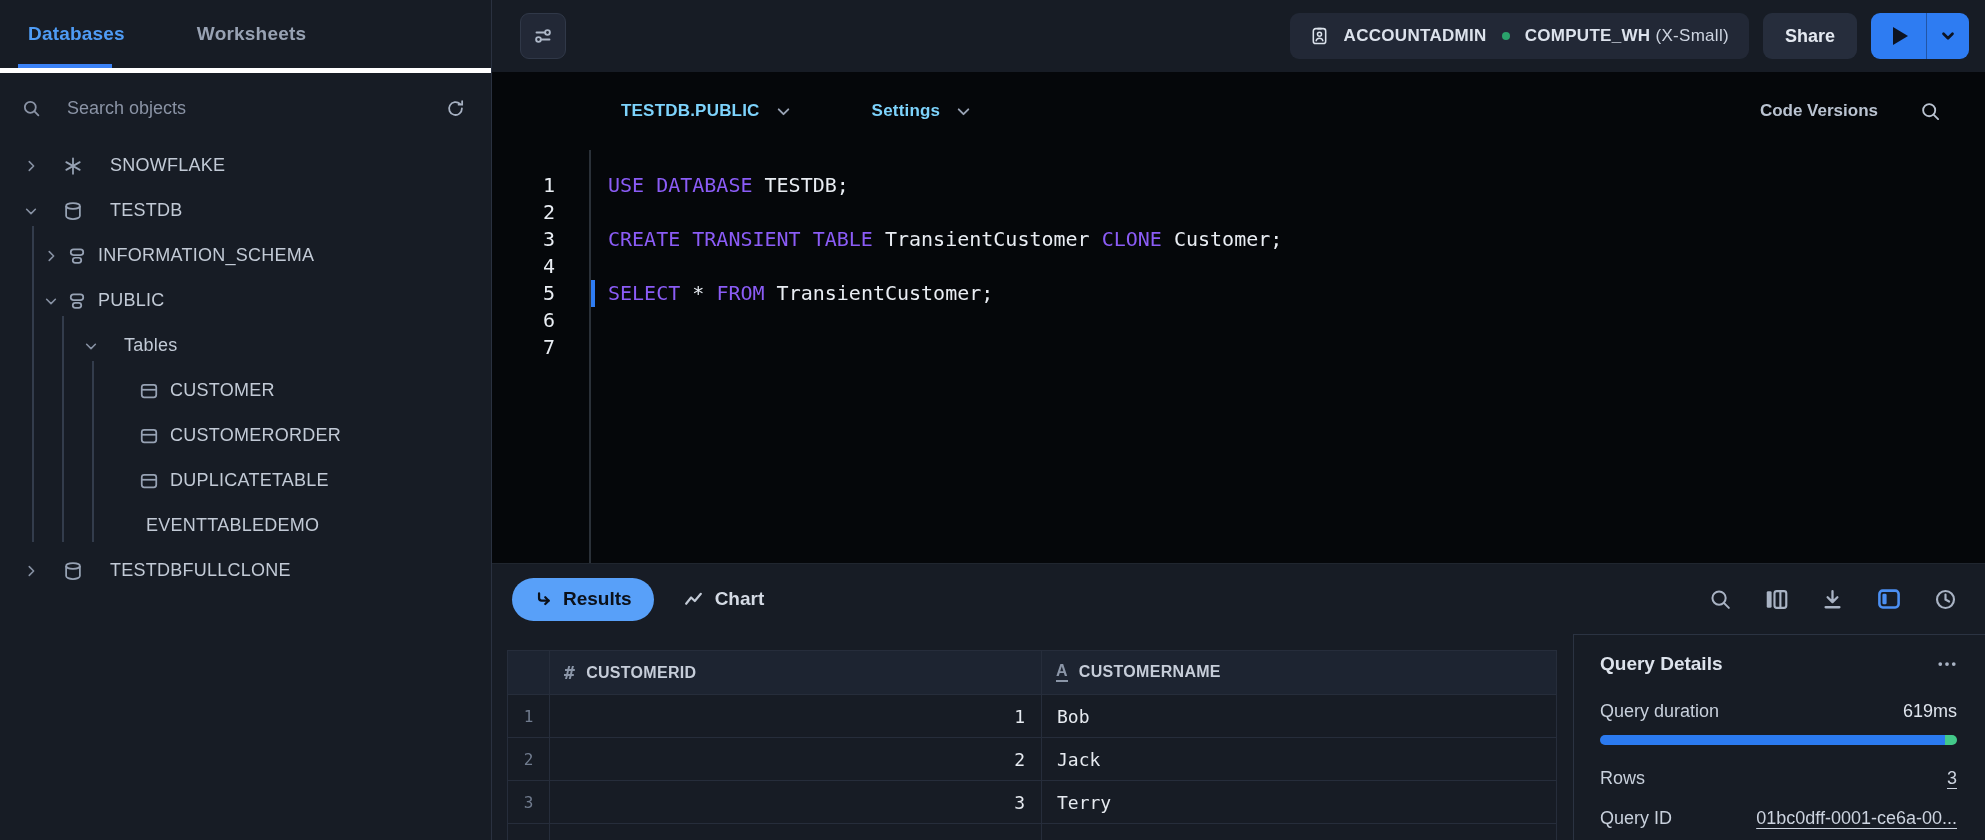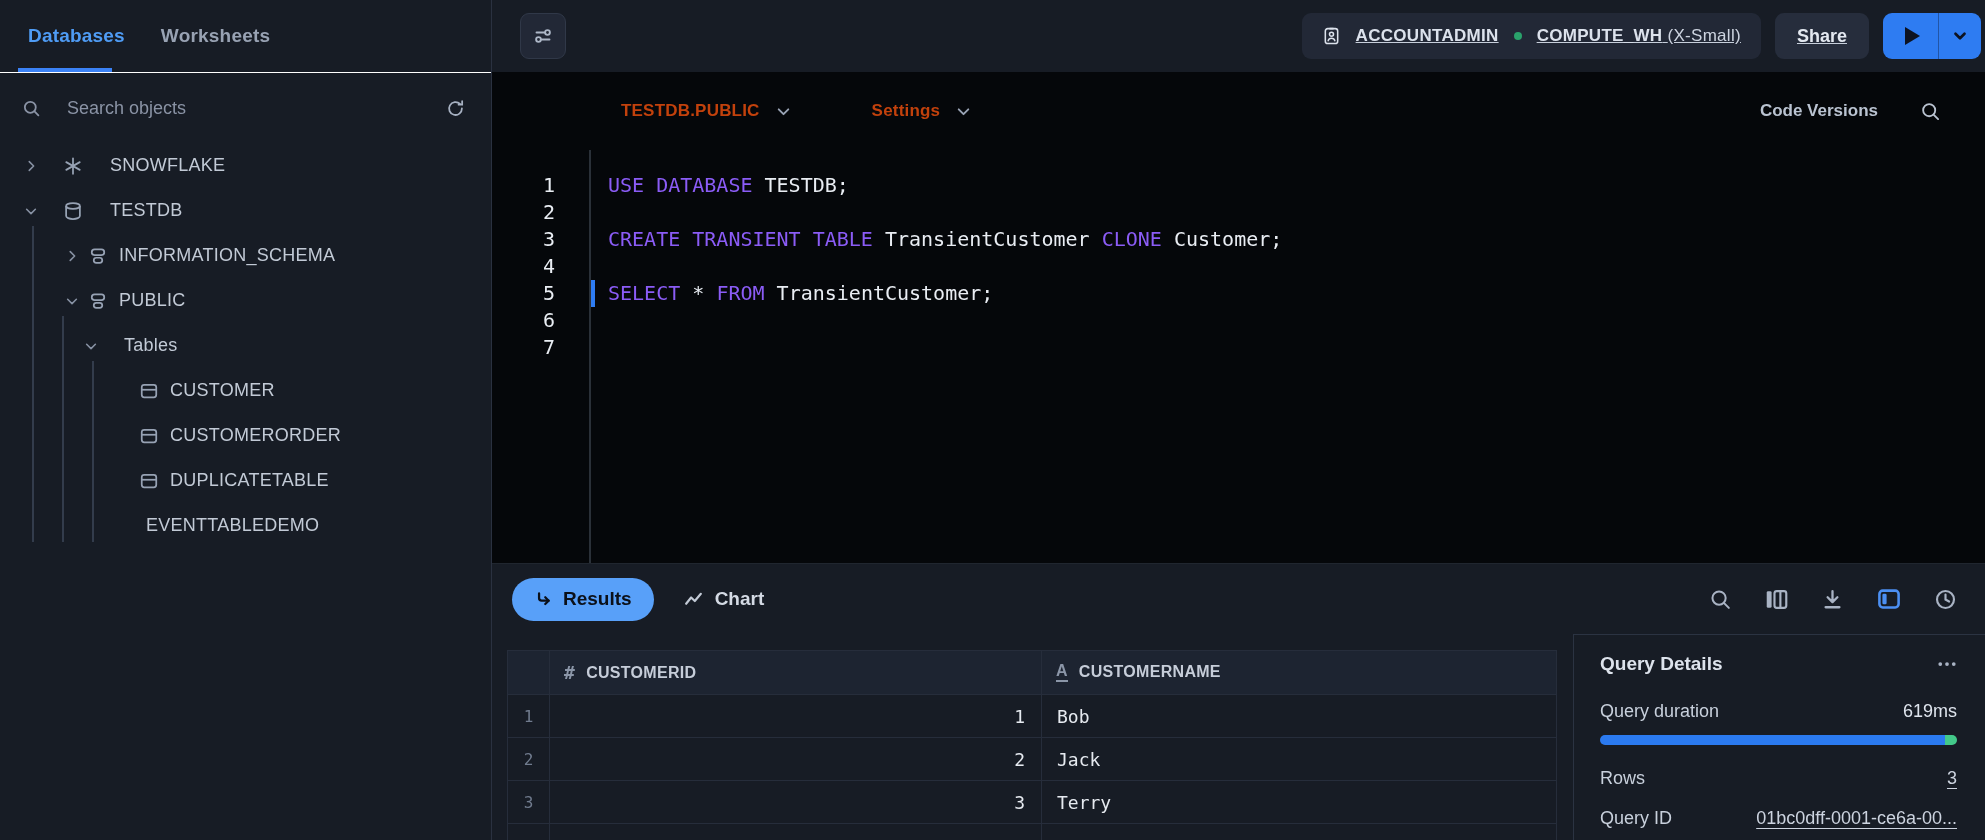--- a/index.html
+++ b/index.html
@@ -7,52 +7,52 @@
   body {
     font-family:"Liberation Sans", sans-serif;
     background:#05070b; color:#c7cfdb; overflow:hidden;
     -webkit-font-smoothing:antialiased;
   }
   .app { display:flex; width:1985px; height:840px; }
 
   
   .sidebar { width:492px; min-width:492px; background:#171c25;
     border-right:1px solid #2a3140; display:flex; flex-direction:column; }
-  .side-tabs { height:73px; border-bottom:1px solid #ffffff; display:flex;
-    align-items:center; padding:0 28px; gap:36px; position:relative; flex:none; }
+  .side-tabs { height:73px; border-bottom:5px solid #ffffff; display:flex;
+    align-items:center; padding:0 28px; gap:72px; position:relative; flex:none; }
   .tab { font-size:19px; font-weight:700; letter-spacing:.2px; cursor:pointer; }
   .tab.active { color:#4f9cf5; }
   .tab.inactive { color:#98a2b3; }
   .tab-underline { position:absolute; left:18px; bottom:0; width:94px; height:4px;
     background:#3b82f6; }
   .side-search { height:58px; display:flex; align-items:center;
     padding:0 26px 0 22px; gap:26px; flex:none; margin-top:6px; }
   .side-search svg { flex:none; }
   .search-input { flex:1; background:transparent; border:none; outline:none;
     color:#cdd4e0; font-size:18px; font-family:"Liberation Sans",sans-serif; }
   .search-input::placeholder { color:#8a93a5; }
   .refresh-btn { color:#a7b1c2; cursor:pointer; display:flex; }
 
   .tree { position:relative; padding-top:6px; flex:1; overflow:hidden; }
   .tree-row { height:45px; display:flex; align-items:center; gap:9px;
     font-size:18px; letter-spacing:.25px; color:#c2cad6; cursor:pointer; white-space:nowrap; }
   .tree-row .chev { color:#8791a3; display:flex; width:14px; flex:none; }
   .tree-row .obj-icon { color:#97a2b4; display:flex; width:22px; flex:none; }
   .pad0 { padding-left:24px;gap:25px; }
-  .pad1 { padding-left:44px;margin-left:21px; }
+  .pad1 { padding-left:44px; }
   .pad2 { padding-left:84px; }
   .pad3 { padding-left:139px; }
   .pad3b{ padding-left:146px; }
   .guide { position:absolute; width:2px; background:#333c4c; }
 
   
   .main { flex:1; display:flex; flex-direction:column; min-width:0; }
 
   .topbar { height:72px; background:#171c25; display:flex; align-items:center;
-    padding:0 4px 0 28px; flex:none;text-decoration:underline; }
+    padding:0 16px 0 28px; flex:none; }
   .icon-btn-sq { width:46px; height:46px; border-radius:9px; background:#222836;
     border:1px solid #303848; display:flex; align-items:center; justify-content:center;
     color:#aeb8c8; cursor:pointer; }
   .topbar-right { margin-left:auto; display:flex; align-items:center; gap:14px; }
   .context-pill { height:46px; border-radius:9px; background:#222836;
     display:flex; align-items:center; padding:0 20px; gap:15px; cursor:pointer; }
   .role-label { font-size:17px; font-weight:700; color:#dce2ec; letter-spacing:.3px; }
   .wh-dot { width:8px; height:8px; border-radius:50%; background:#2aa26b; }
   .wh-label { font-size:17px; font-weight:700; color:#dce2ec; letter-spacing:.3px; }
   .wh-size { font-weight:400; color:#cdd4e0; }
@@ -64,21 +64,21 @@
   .run-main { width:56px; display:flex; align-items:center; justify-content:center;
     border-right:1px solid rgba(8,14,26,.35); cursor:pointer; }
   .play-tri { width:0; height:0; border-left:15px solid #0d1321;
     border-top:9px solid transparent; border-bottom:9px solid transparent; margin-left:4px; }
   .run-caret { width:42px; display:flex; align-items:center; justify-content:center;
     color:#0d1321; cursor:pointer; }
 
   
   .worksheet { flex:1; background:#05070a; display:flex; flex-direction:column; min-height:0; }
   .ws-header { height:78px; display:flex; align-items:center; padding:0 44px 0 129px; flex:none; }
-  .ws-select { display:flex; align-items:center; gap:15px; color:#c2410c;
+  .ws-select { display:flex; align-items:center; gap:15px; color:#7dd3fc;
     font-size:17px; font-weight:700; letter-spacing:.2px; cursor:pointer; }
   .ws-select .chev { color:#99a3b5; display:flex; }
   .ws-gap { width:80px; }
   .ws-right { margin-left:auto; display:flex; align-items:center; gap:42px; }
   .code-versions { color:#bac3d1; font-size:17px; font-weight:700; cursor:pointer; }
   .ws-search { color:#b9c2d0; display:flex; cursor:pointer; }
 
   .editor { flex:1; display:flex; position:relative;
     font-family:"DejaVu Sans Mono", monospace; font-size:20px; line-height:27px; }
   .gutter { width:99px; padding:22px 34px 0 0; text-align:right; color:#7b8595;
@@ -266,20 +266,34 @@
               <path d="M2.2 7h11.6"></path>
             </svg>
           </span>
         <span>DUPLICATETABLE</span>
       </div>
 
       <div class="tree-row pad3b">
         <span>EVENTTABLEDEMO</span>
       </div>
 
+      <div class="tree-row pad0">
+        <span class="chev">
+            <svg width="14" height="14" viewBox="0 0 16 16" fill="none" stroke="currentColor" stroke-width="1.8" stroke-linecap="round" stroke-linejoin="round">
+              <path d="M6 3l5 5-5 5"></path>
+            </svg>
+          </span>
+        <span class="obj-icon">
+            <svg width="20" height="20" viewBox="0 0 16 16" fill="none" stroke="currentColor" stroke-width="1.4">
+              <ellipse cx="8" cy="4" rx="5.5" ry="2.3"></ellipse>
+              <path d="M2.5 4v8c0 1.3 2.5 2.4 5.5 2.4s5.5-1.1 5.5-2.4V4"></path>
+            </svg>
+          </span>
+        <span>TESTDBFULLCLONE</span>
+      </div>
     </div>
   </aside>
 
   <div class="main">
 
     <div class="topbar">
       <div class="icon-btn-sq">
         <svg width="20" height="20" viewBox="0 0 16 16" fill="none" stroke="currentColor" stroke-width="1.5" stroke-linecap="round">
             <path d="M2.8 5.2h6.4"></path>
             <circle cx="11.6" cy="5.2" r="1.9"></circle>

